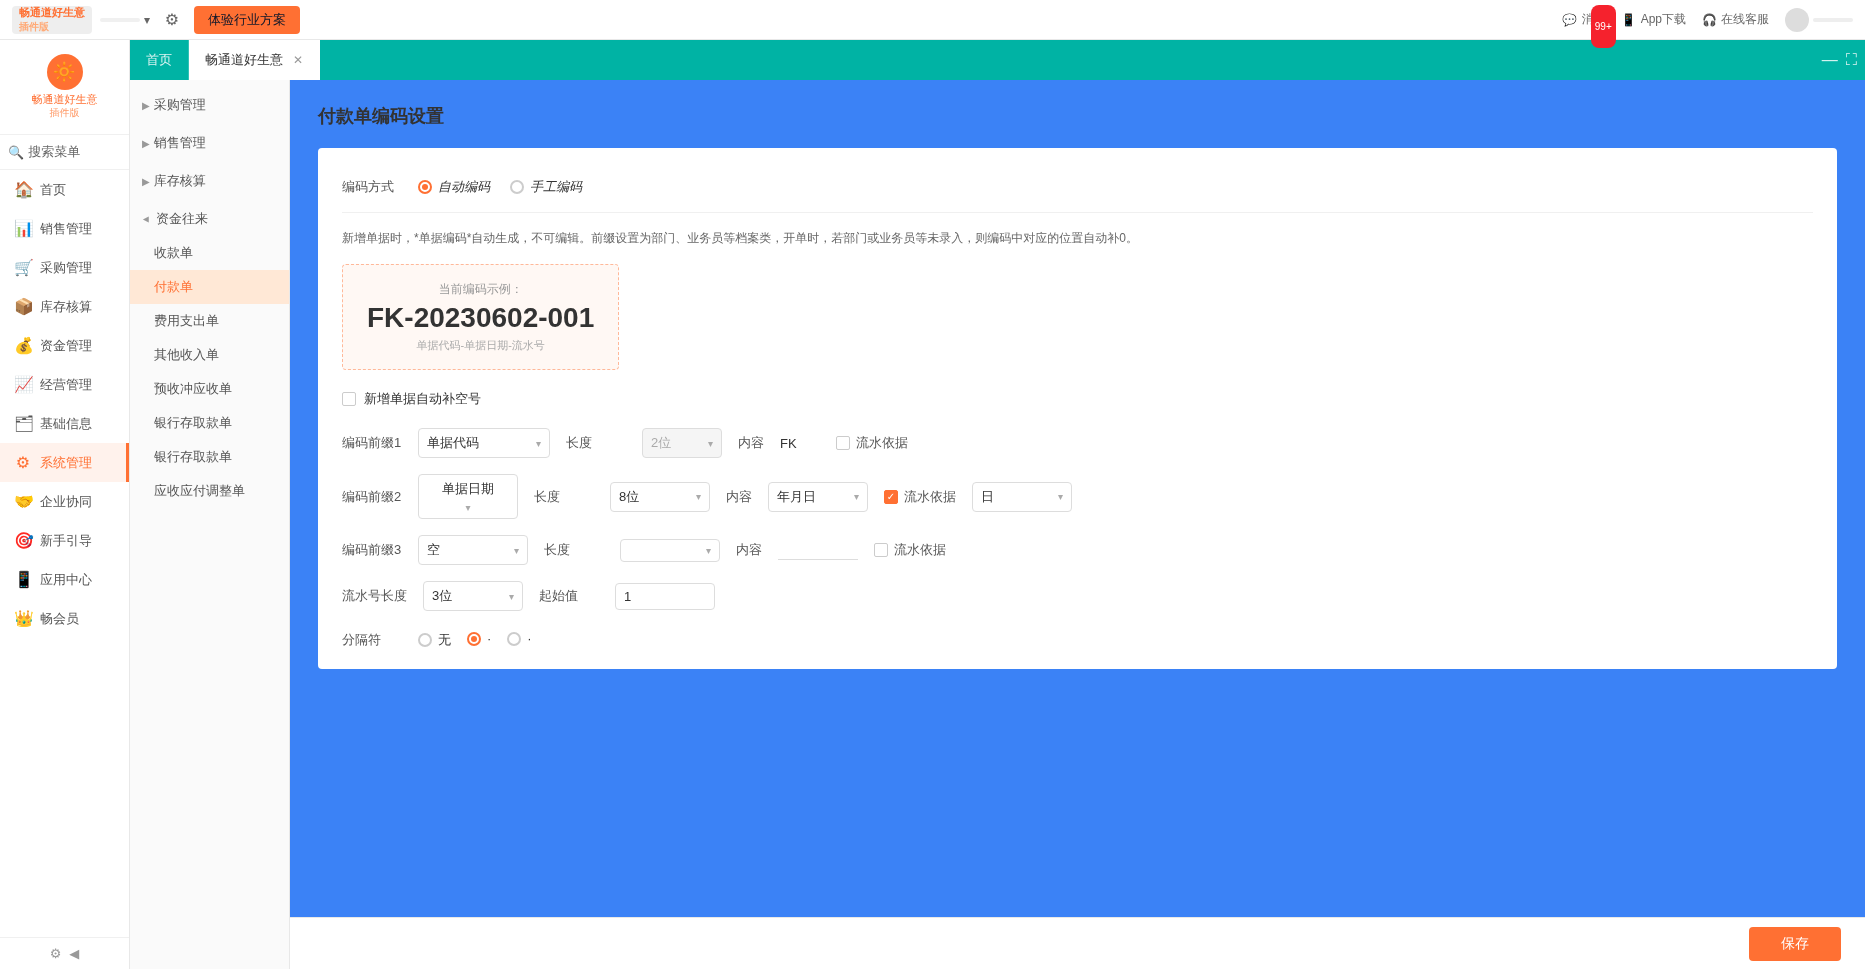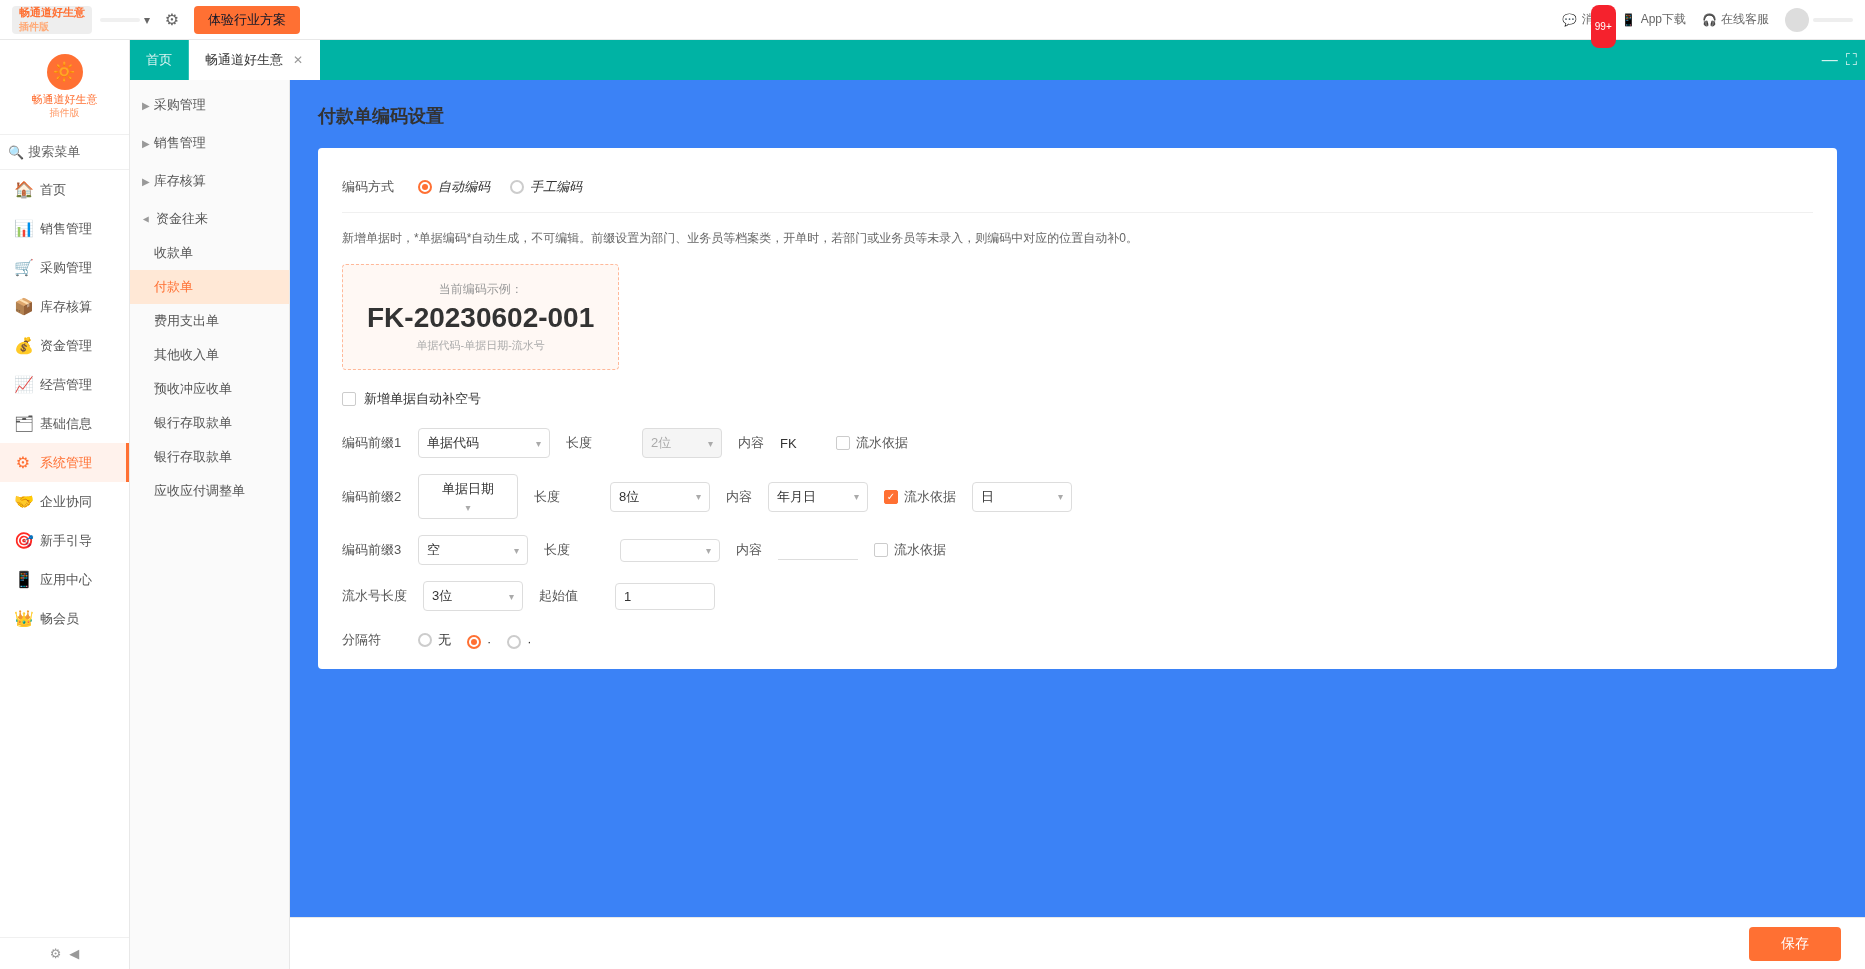--- a/index.html
+++ b/index.html
@@ -92,21 +92,21 @@
     .select-field .arrow { color: #aaa; font-size: 10px; }
     .input-field { border: 1px solid #ddd; border-radius: 4px; padding: 5px 8px; font-size: 13px; color: #333; background: #fff; min-width: 60px; }
     .input-field.disabled { background: #f5f5f5; color: #aaa; }
     .content-label { font-size: 13px; color: #555; }
     .content-value { font-size: 13px; color: #333; min-width: 40px; }
     .checkbox-row { display: flex; align-items: center; gap: 6px; font-size: 13px; color: #555; cursor: pointer; }
     .checkbox-checked { width: 14px; height: 14px; border: 1px solid #ff7033; border-radius: 2px; background: #ff7033; display: flex; align-items: center; justify-content: center; color: #fff; font-size: 10px; }
     .checkbox-unchecked { width: 14px; height: 14px; border: 1px solid #ccc; border-radius: 2px; }
 
     
-    .separator-row { display: flex; align-items: flex-end; gap: 16px; margin-top: 20px; flex-wrap: wrap; }
+    .separator-row { display: flex; align-items: flex-start; gap: 16px; margin-top: 20px; flex-wrap: wrap; }
 
     
     .bottom-bar { height: 52px; background: #fff; border-top: 1px solid #e8e8e8; display: flex; align-items: center; justify-content: flex-end; padding: 0 24px; flex-shrink: 0; }
     .save-btn { background: #ff7033; color: #fff; border: none; border-radius: 4px; padding: 8px 32px; font-size: 14px; cursor: pointer; }
   </style>
 </head>
 <body>
 
 <div class="top-bar">
   <div class="top-bar-left">

